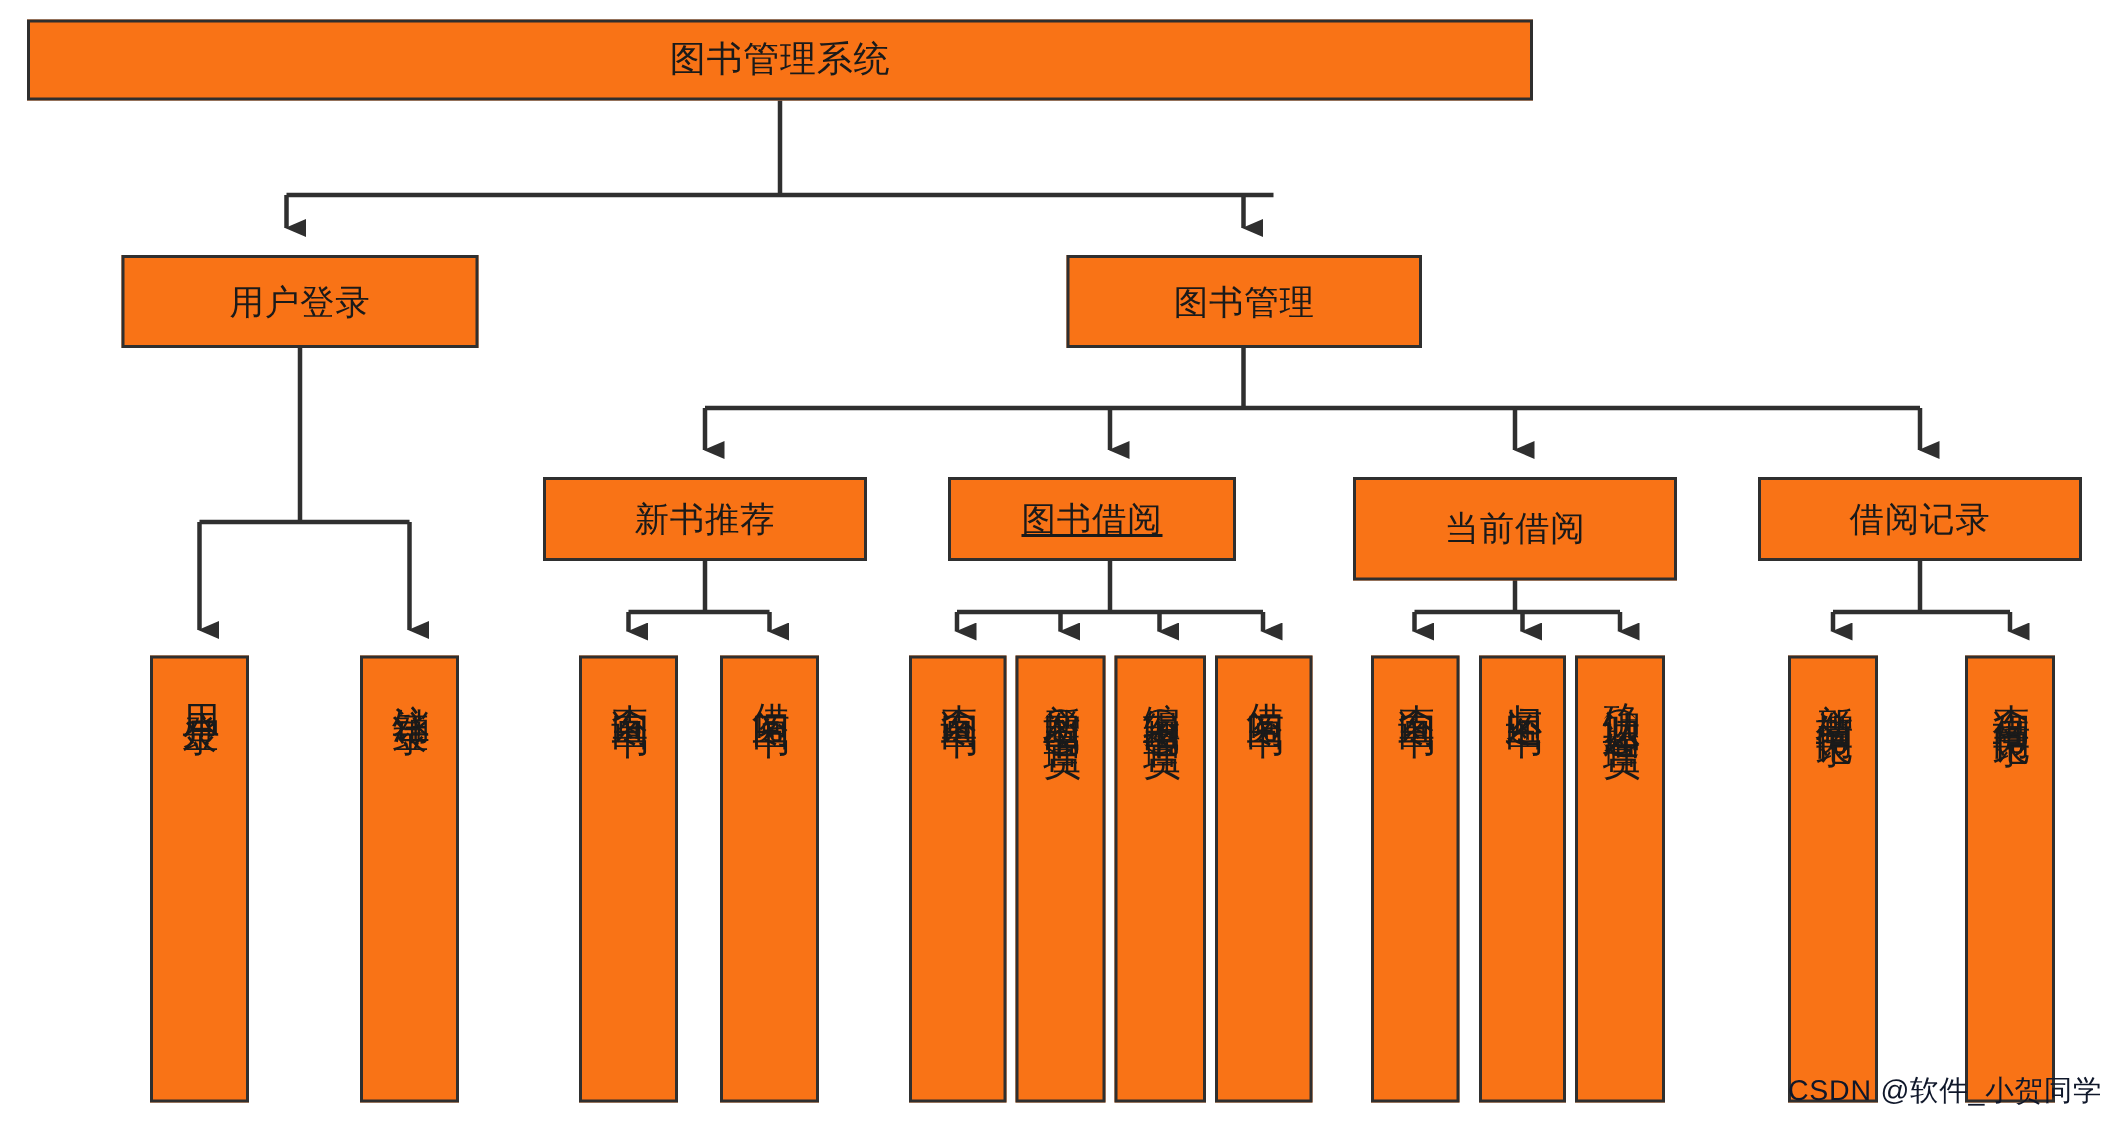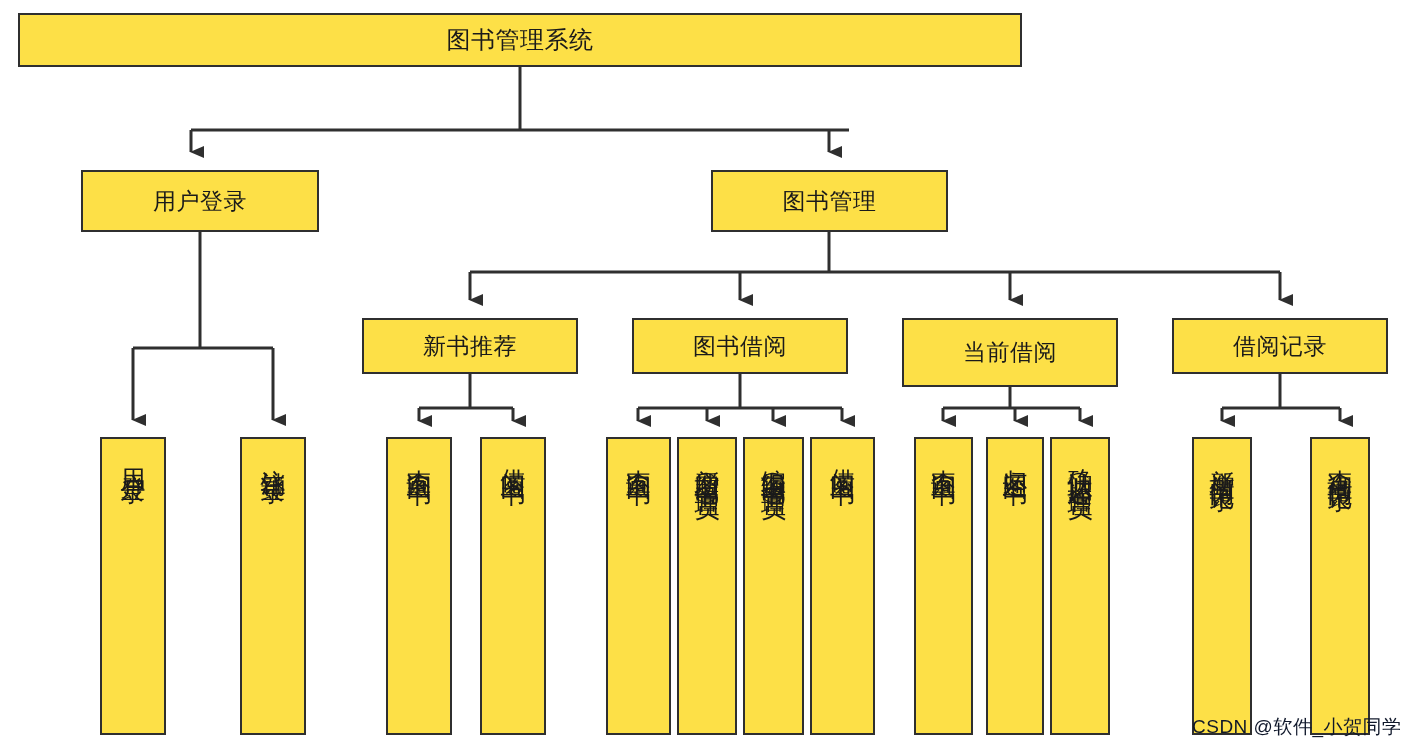--- a/index.html
+++ b/index.html
@@ -20,21 +20,21 @@
   svg#wires {
     position: absolute;
     left: 0;
     top: 0;
     width: 1405px;
     height: 747px;
   }
   .node {
     position: absolute;
     box-sizing: border-box;
-    background: #fde047;
+    background: #f97316;
     border: 2px solid #2f2f2f;
     display: flex;
     align-items: center;
     justify-content: center;
     color: #1a1a1a;
   }
   .node-label {
     display: block;
     text-align: center;
     line-height: 1.15;
@@ -130,21 +130,21 @@
   <div class="node horizontal" style="left:81px;top:170px;width:238px;height:62px;">
     <span class="node-label">用户登录</span>
   </div>
   <div class="node horizontal" style="left:362px;top:318px;width:216px;height:56px;">
     <span class="node-label">新书推荐</span>
   </div>
 
   <div class="node horizontal" style="left:711px;top:170px;width:237px;height:62px;">
     <span class="node-label">图书管理</span>
   </div>
-  <div class="node horizontal" style="left:632px;top:318px;width:216px;height:56px;">
+  <div class="node horizontal" style="left:632px;top:318px;width:192px;height:56px;text-decoration:underline;">
     <span class="node-label">图书借阅</span>
   </div>
   <div class="node horizontal" style="left:902px;top:318px;width:216px;height:69px;">
     <span class="node-label">当前借阅</span>
   </div>
   <div class="node horizontal" style="left:1172px;top:318px;width:216px;height:56px;">
     <span class="node-label">借阅记录</span>
   </div>
 
   <div class="node vertical" style="left:100px;top:437px;width:66px;height:298px;">

